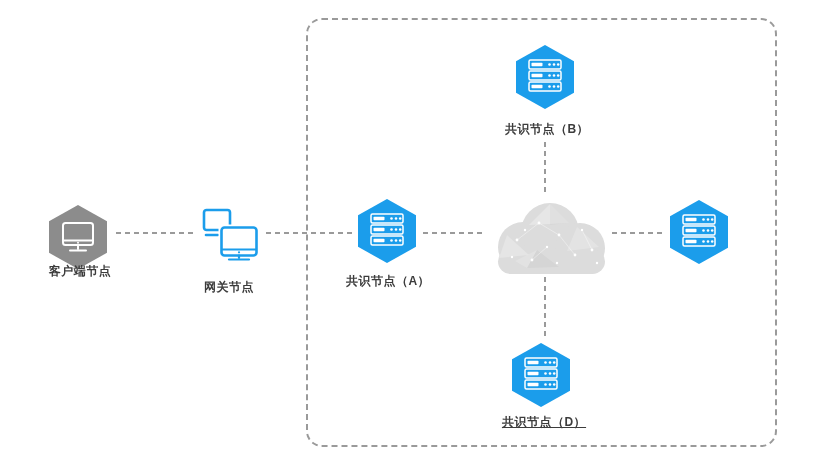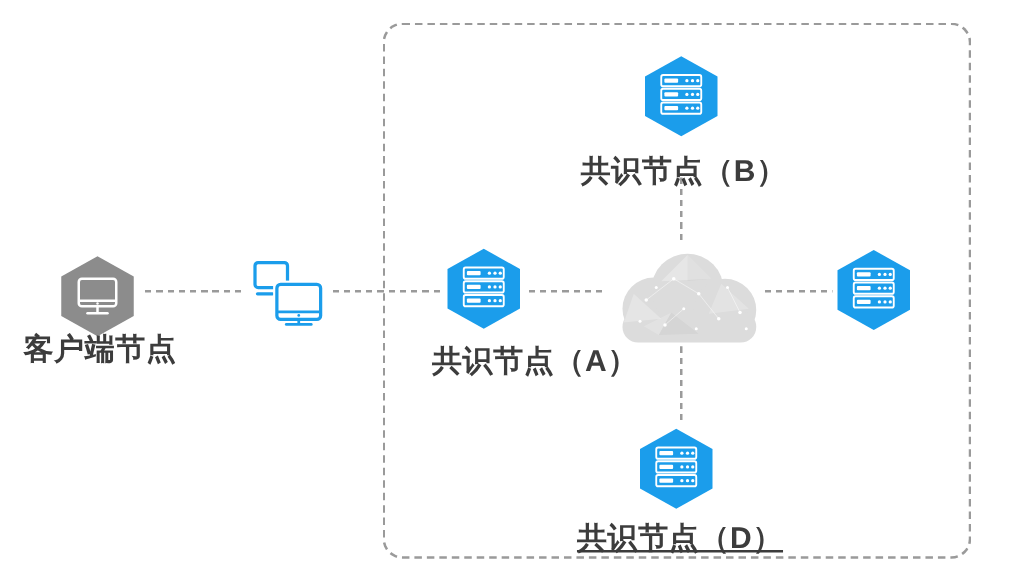--- a/index.html
+++ b/index.html
@@ -16,21 +16,21 @@
     width:471px;height:429px;
     border:2px dashed #9a9a9a;
     border-radius:16px;
     box-sizing:border-box;
   }
   .abs{position:absolute;}
   .node-label{
     position:absolute;
     transform:translateX(-50%);
     white-space:nowrap;
-    font-size:24px;
+    font-size:12px;
     font-weight:600;
     color:#3c3c3c;
     letter-spacing:0.5px;
   }
   .dash-h{
     position:absolute;height:2px;
     background:repeating-linear-gradient(90deg,#9a9a9a 0 5px,transparent 5px 9px);
   }
   .dash-v{
     position:absolute;width:2px;
@@ -72,20 +72,21 @@
     <g stroke="#1b9deb" fill="#ffffff" stroke-width="2.6" stroke-linecap="round">
       <rect x="20.5" y="20.5" width="35" height="28" rx="3"></rect>
     </g>
     <g stroke="#1b9deb" fill="none" stroke-width="2.2" stroke-linecap="round">
       <line x1="21.5" y1="42.5" x2="54.5" y2="42.5"></line>
       <line x1="38" y1="48.5" x2="38" y2="51"></line>
       <line x1="28" y1="52.5" x2="48" y2="52.5"></line>
     </g>
     <circle cx="38" cy="45.3" r="1.1" fill="#1b9deb"></circle>
   </svg>
+  <div class="node-label" style="left:229px;top:279px;">网关节点</div>
 
   <svg class="abs" style="left:357px;top:198px;" width="60" height="66" viewBox="0 0 60 66">
     <polygon points="30,1 59,17.2 59,48.8 30,65 1,48.8 1,17.2" fill="#1b9deb"></polygon>
     <g stroke="#ffffff" fill="none" stroke-width="1.5">
       <rect x="14" y="16" width="32" height="9" rx="1.5"></rect>
       <rect x="14" y="27" width="32" height="9" rx="1.5"></rect>
       <rect x="14" y="38" width="32" height="9" rx="1.5"></rect>
     </g>
     <g fill="#ffffff">
       <rect x="16.5" y="18.8" width="11" height="3.4" rx="0.8"></rect>
@@ -95,21 +96,21 @@
         <circle cx="39" cy="20.5" r="1.3"></circle>
         <circle cx="43.2" cy="20.5" r="1.3"></circle>
       <circle cx="34.5" cy="31.5" r="1.3"></circle>
         <circle cx="39" cy="31.5" r="1.3"></circle>
         <circle cx="43.2" cy="31.5" r="1.3"></circle>
       <circle cx="34.5" cy="42.5" r="1.3"></circle>
         <circle cx="39" cy="42.5" r="1.3"></circle>
         <circle cx="43.2" cy="42.5" r="1.3"></circle>
     </g>
   </svg>
-  <div class="node-label" style="left:388px;top:273px;margin-left:40px;">共识节点（A）</div>
+  <div class="node-label" style="left:388px;top:273px;">共识节点（A）</div>
 
   <svg class="abs" style="left:515px;top:44px;" width="60" height="66" viewBox="0 0 60 66">
     <polygon points="30,1 59,17.2 59,48.8 30,65 1,48.8 1,17.2" fill="#1b9deb"></polygon>
     <g stroke="#ffffff" fill="none" stroke-width="1.5">
       <rect x="14" y="16" width="32" height="9" rx="1.5"></rect>
       <rect x="14" y="27" width="32" height="9" rx="1.5"></rect>
       <rect x="14" y="38" width="32" height="9" rx="1.5"></rect>
     </g>
     <g fill="#ffffff">
       <rect x="16.5" y="18.8" width="11" height="3.4" rx="0.8"></rect>

